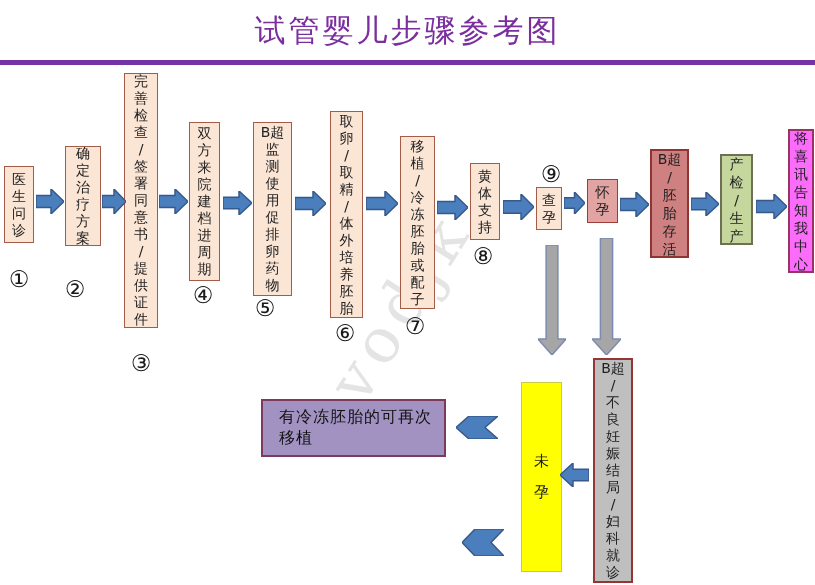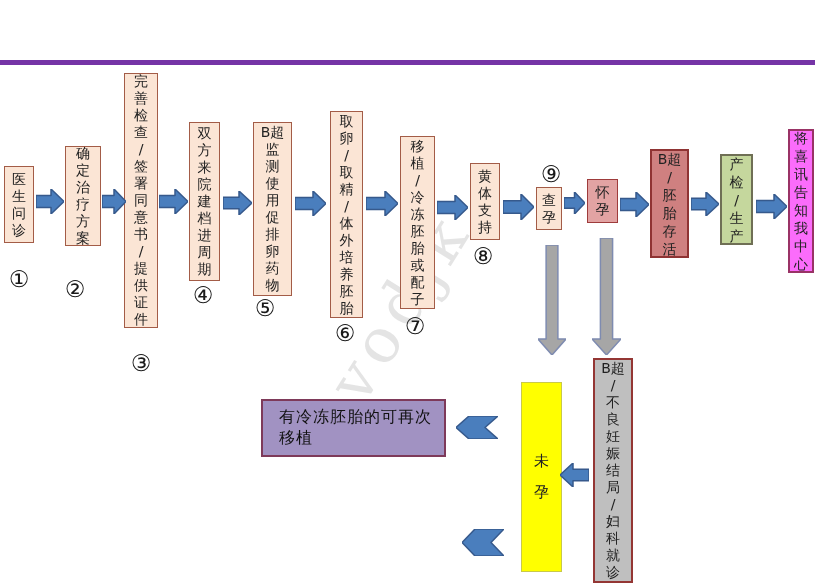--- a/index.html
+++ b/index.html
@@ -41,20 +41,21 @@
     position:absolute;width:26px;text-align:center;font-size:23px;color:#1a1a1a;
     line-height:26px;
   }
   .arr{position:absolute;}
 </style>
 </head>
 <body>
 
 <div id="canvas">
 
+  <div class="page-title">试管婴儿步骤参考图</div>
   <div class="divider"></div>
   <div class="watermark">vodjk</div>
 
   <div class="vbox peach" style="left:4px;top:166px;width:30px;height:77px">医
 生
 问
 诊</div>
   <div class="vbox peach" style="left:65px;top:146px;width:36px;height:100px">确
 定
 治

